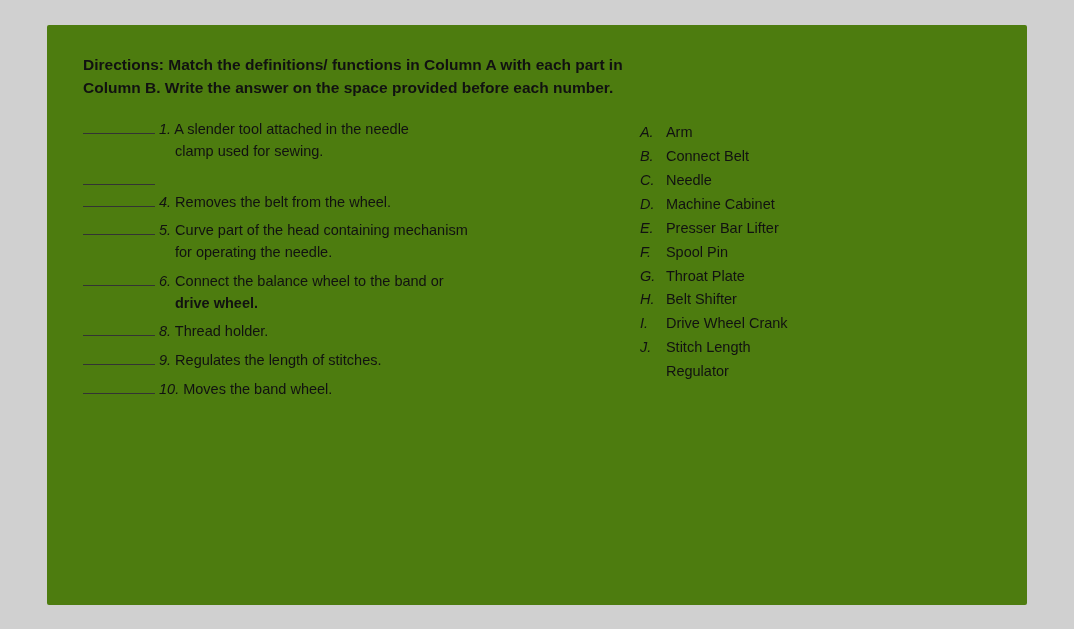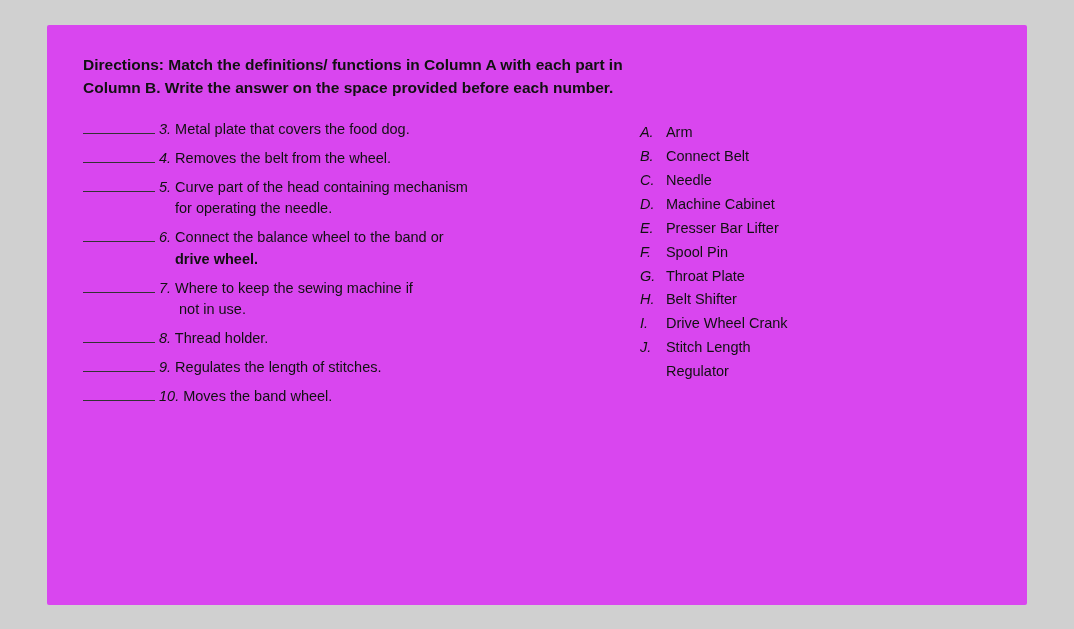--- a/index.html
+++ b/index.html
@@ -12,21 +12,21 @@
       background-color: #d0d0d0;
       width: 1074px;
       height: 629px;
       display: flex;
       align-items: center;
       justify-content: center;
       font-family: Arial, sans-serif;
     }
 
     .page {
-      background-color: #d946ef;
+      background-color: #4d7c0f;
       width: 980px;
       min-height: 580px;
       padding: 28px 36px 28px 36px;
       border-radius: 2px;
     }
 
     .directions {
       font-size: 15.5px;
       font-weight: bold;
       line-height: 1.5;
@@ -102,27 +102,31 @@
 
 <div class="page">
   <div class="directions">
     <span>Directions: Match the definitions/ functions in Column A with each part in</span><br>
     <span>Column B. Write the answer on the space provided before each number.</span>
   </div>
 
   <div class="content-area">
     <div class="column-a">
 
-
-
-      <div class="question-item">
-        <span class="answer-line"></span>
-        <span class="question-text">
-          <span class="question-number">3.</span> Metal plate that covers the food dog.
-        </span>
+      <div class="question-item">
+        <span class="answer-line"></span>
+        <span class="question-text">
+          <span class="question-number">1.</span> A slender tool attached in the needle<br>
+          <span style="padding-left: 16px;">clamp used for sewing.</span>
+        </span>
+      </div>
+
+
+      <div class="question-item">
+        <span class="answer-line"></span>
       </div>
 
       <div class="question-item">
         <span class="answer-line"></span>
         <span class="question-text">
           <span class="question-number">4.</span> Removes the belt from the wheel.
         </span>
       </div>
 
       <div class="question-item">
@@ -134,27 +138,20 @@
       </div>
 
       <div class="question-item">
         <span class="answer-line"></span>
         <span class="question-text">
           <span class="question-number">6.</span> Connect the balance wheel to the band or<br>
           <span style="padding-left: 16px; font-weight: bold;">drive wheel.</span>
         </span>
       </div>
 
-      <div class="question-item">
-        <span class="answer-line"></span>
-        <span class="question-text">
-          <span class="question-number">7.</span> Where to keep the sewing machine if<br>
-          <span style="padding-left: 20px;">not in use.</span>
-        </span>
-      </div>
 
       <div class="question-item">
         <span class="answer-line"></span>
         <span class="question-text">
           <span class="question-number">8.</span> Thread holder.
         </span>
       </div>
 
       <div class="question-item">
         <span class="answer-line"></span>

